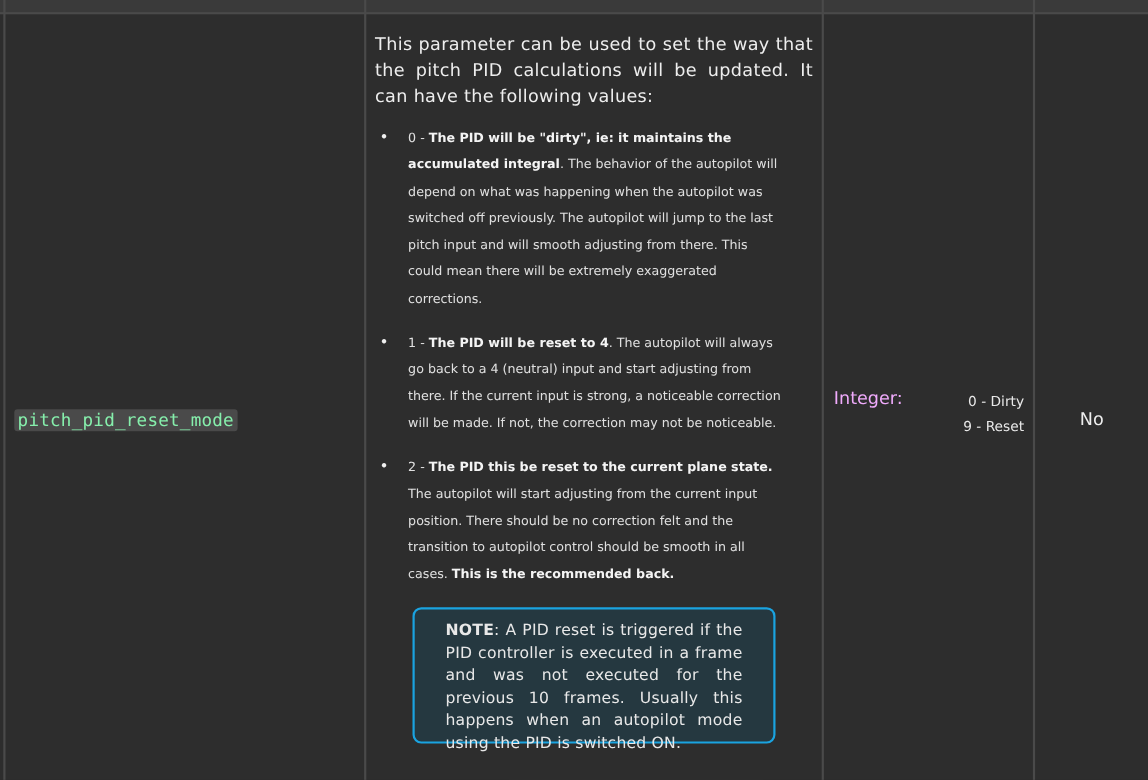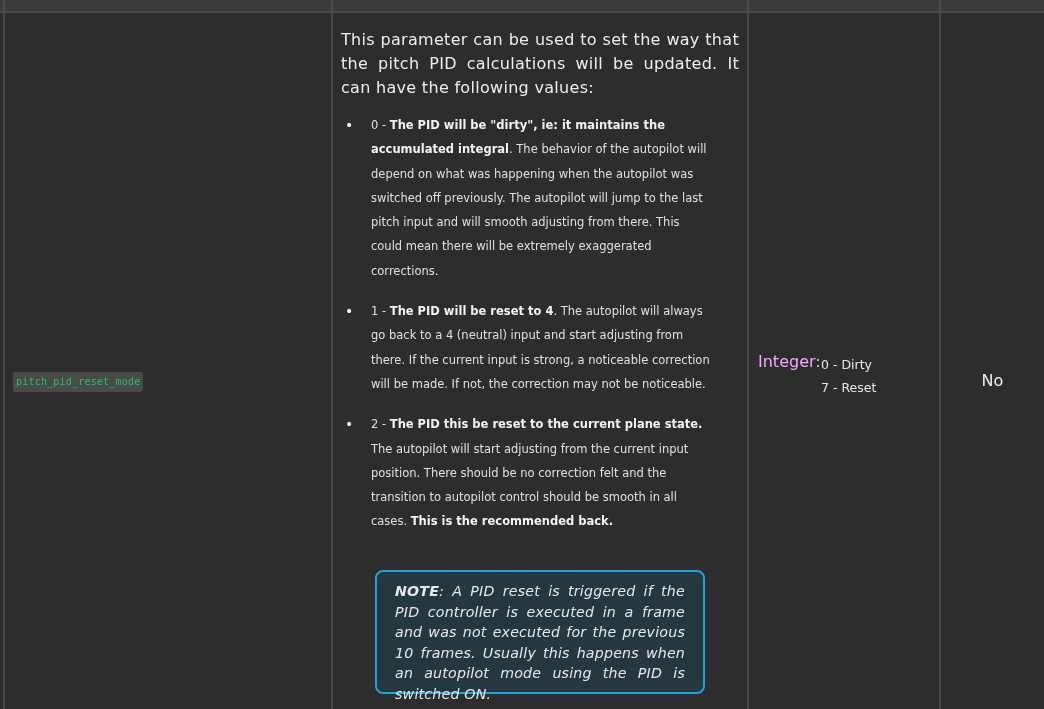--- a/index.html
+++ b/index.html
@@ -10,48 +10,48 @@
   .vline { position: absolute; top: 0; width: 2px; height: 709px; background: #4a4a4a; }
 
   .cell { position: absolute; top: 13px; height: 696px; }
   .c-name { left: 5px; width: 326px; }
   .c-desc { left: 333px; width: 414px; }
   .c-type { left: 749px; width: 190px; }
   .c-req  { left: 941px; width: 124px; }
 
   .param-code {
     position: absolute; left: 8px; top: 359px;
-    font-family: "DejaVu Sans Mono", monospace; font-size: 10px;
-    background: #4a4a4a; color: #22c55e; padding: 2px 3px; border-radius: 3px;
+    font-family: "DejaVu Sans Mono", monospace; font-size: 16px;
+    background: #4a4a4a; color: #86efac; padding: 2px 3px; border-radius: 3px;
     line-height: 16px; letter-spacing: 0.2px;
   }
 
   .intro {
     position: absolute; left: 8px; top: 15px; width: 398px;
     font-size: 16px; line-height: 24px; text-align: justify; letter-spacing: 0.3px;
     color: #eeeeee;
   }
 
   .opts { position: absolute; left: 38px; top: 100px; width: 340px; list-style: none; }
   .opt { position: relative; font-size: 11.5px; line-height: 24.3px; color: #e0e0e0; }
   .opt::before { content: "•"; position: absolute; left: -26px; top: 0; font-size: 14px; color: #f0f0f0; }
   .opt b { font-weight: bold; color: #f4f4f4; }
   .opt + .opt { margin-top: 16px; }
 
   .note {
-    position: absolute; left: 42px; top: 557px; width: 330px; height: 124px;
+    position: absolute; left: 42px; top: 539px; width: 330px; height: 124px;
     border: 2px solid #1aa3e0; border-radius: 8px; background: #253840;
-    padding: 9px 18px; font-style: italic; font-size: 14.2px; line-height: 20.6px;
+    padding: 9px 28px; font-size: 14.2px; line-height: 20.6px;
     text-align: justify; color: #e8e8e8; letter-spacing: 0.2px;
   }
   .note b { font-weight: bold; }
 
   .type-title { position: absolute; left: 9px; top: 315px; font-size: 16px; color: #f0abfc; margin-top: 24px; }
   .type-list { position: absolute; left: 72px; top: 344px; list-style: none; font-size: 12.5px; color: #e8e8e8; }
-  .type-list li { line-height: 15px; margin-bottom: 8px; width: 110px; }
+  .type-list li { line-height: 15px; margin-bottom: 8px; width: 110px; text-align: right; }
 
   .req { position: absolute; left: 0; width: 103px; top: 358px; text-align: center; font-size: 16px; color: #eeeeee; }
 </style>
 </head>
 <body>
 
 <div class="hdr"></div>
 <div class="hline"></div>
 <div class="vline" style="left:3px"></div>
 <div class="vline" style="left:331px"></div>
@@ -69,19 +69,19 @@
     <li class="opt"><span>1 - </span><b>The PID will be reset to 4</b><span>. The autopilot will always go back to a 4 (neutral) input and start adjusting from there. If the current input is strong, a noticeable correction will be made. If not, the correction may not be noticeable.</span></li>
     <li class="opt"><span>2 - </span><b>The PID this be reset to the current plane state.</b><span> The autopilot will start adjusting from the current input position. There should be no correction felt and the transition to autopilot control should be smooth in all cases. </span><b>This is the recommended back.</b></li>
   </ul>
   <div class="note"><b>NOTE</b><span>: A PID reset is triggered if the PID controller is executed in a frame and was not executed for the previous 10 frames. Usually this happens when an autopilot mode using the PID is switched ON.</span></div>
 </div>
 
 <div class="cell c-type">
   <div class="type-title">Integer:</div>
   <ul class="type-list">
     <li>0 - Dirty</li>
-    <li>7 - Reset</li>
+    <li>9 - Reset</li>
   </ul>
 </div>
 
 <div class="cell c-req">
   <div class="req">No</div>
 </div>
 
 </body></html>

